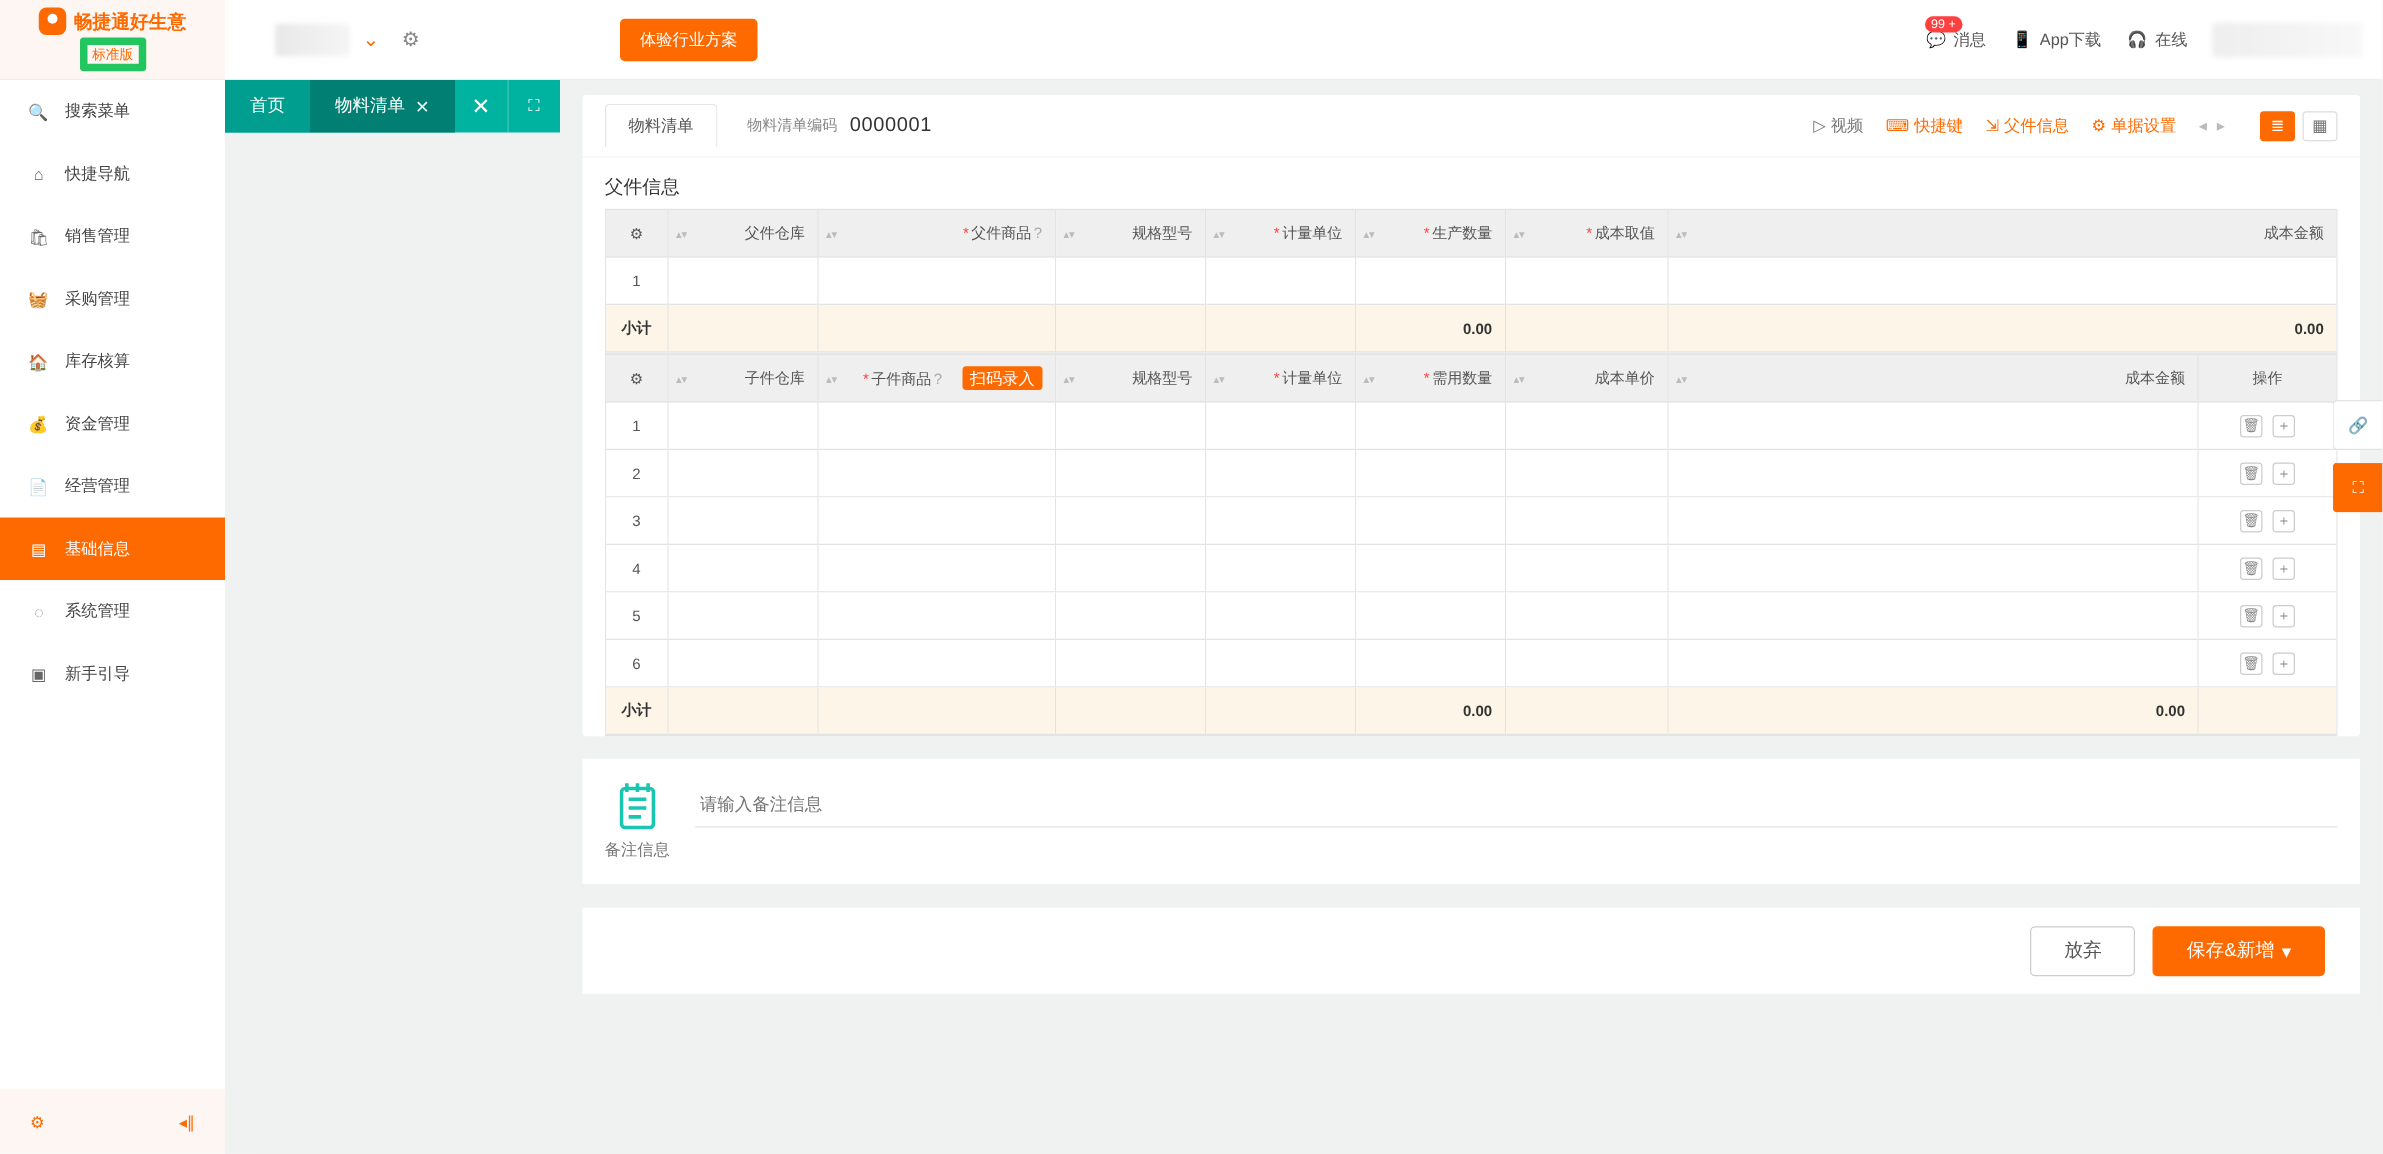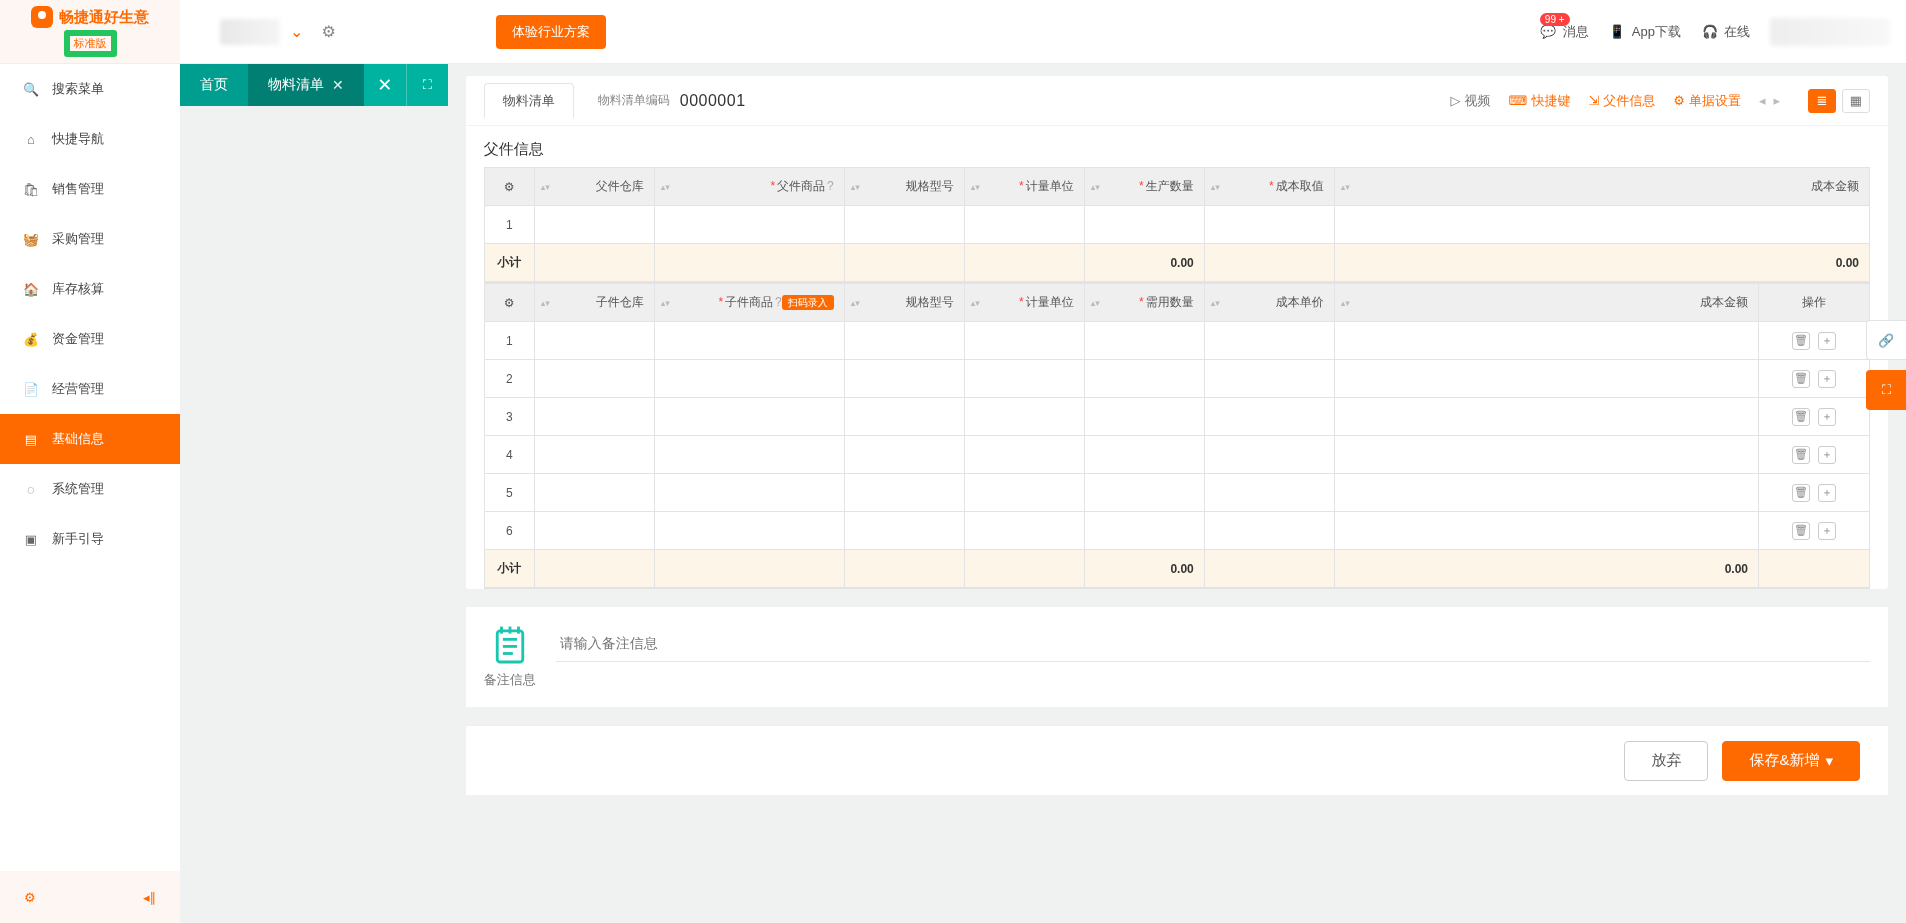--- a/index.html
+++ b/index.html
@@ -67,21 +67,21 @@
 
 .tbl { width: calc(100% - 36px); margin: 0 18px; border: 1px solid #e3e3e3; border-collapse: separate; border-spacing: 0; table-layout: fixed; }
 .tbl th, .tbl td { border-right: 1px solid #e3e3e3; border-bottom: 1px solid #e3e3e3; height: 38px; padding: 0 10px; font-size: 12px; text-align: right; color: #555; background: #fff; overflow: hidden; }
 .tbl th { background: #efefef; font-weight: 500; color: #555; position: relative; }
 .tbl th.center, .tbl td.center { text-align: center; }
 .tbl tr.subtotal td { background: #fdf6e8; font-weight: 600; color: #333; }
 .tbl th:last-child, .tbl td:last-child { border-right: none; }
 .sort { position: absolute; left: 6px; top: 50%; transform: translateY(-50%); display: flex; flex-direction: column; line-height: 6px; color: #bbb; font-size: 9px; }
 .req { color: #ff4040; margin-right: 2px; }
 .qicon { color: #aaa; margin-left: 2px; }
-.scan-tag { background: #ff6a00; color: #fff; font-size: 10px; padding: 2px 6px; border-radius: 3px; margin-left: 0; }
+.scan-tag { background: #ff6a00; color: #fff; font-size: 13px; padding: 2px 6px; border-radius: 3px; margin-left: 16px; }
 .op-ico { display: inline-flex; width: 18px; height: 18px; align-items: center; justify-content: center; color: #888; cursor: pointer; margin: 0 4px; border: 1px solid #ccc; border-radius: 3px; font-size: 11px; }
 
 .remarks-card { margin-top: 18px; background: #fff; padding: 18px; display: flex; gap: 20px; align-items: flex-start; }
 .remarks-left { display: flex; flex-direction: column; align-items: center; gap: 6px; color: #777; }
 .note-ico { width: 34px; height: 40px; }
 .remarks-input { flex: 1; border: none; border-bottom: 1px solid #e5e5e5; padding: 10px 4px; font-size: 14px; outline: none; }
 
 .footer { height: 70px; background: #fff; display: flex; align-items: center; justify-content: flex-end; gap: 14px; padding: 0 28px; margin-top: 18px; border-top: 1px solid #eee; }
 .btn { height: 40px; padding: 0 26px; border-radius: 4px; font-size: 15px; cursor: pointer; display: inline-flex; align-items: center; gap: 6px; }
 .btn-outline { background: #fff; border: 1px solid #ccc; color: #555; }

